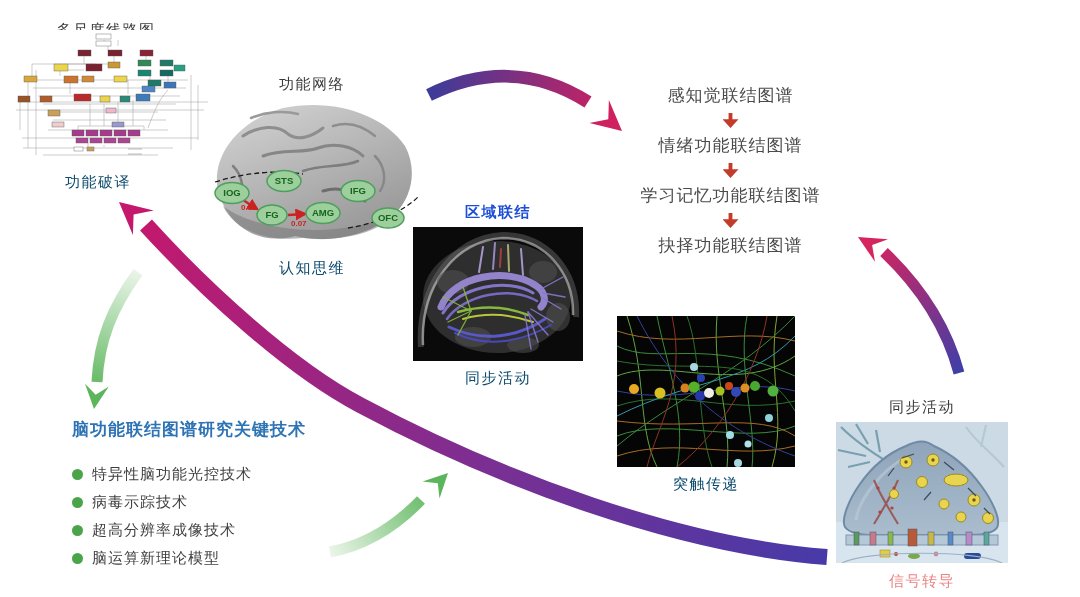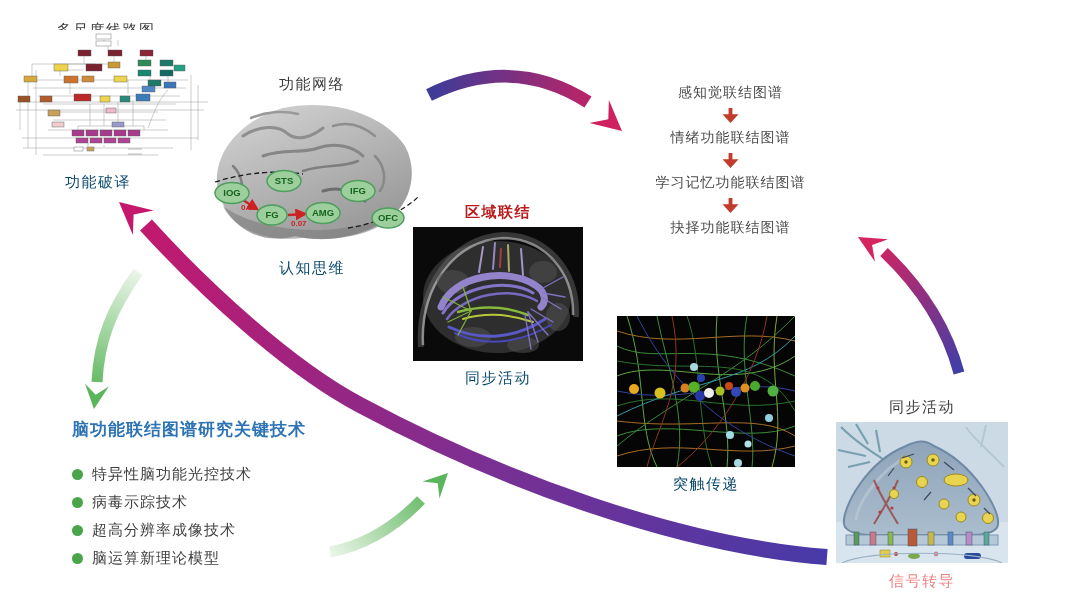--- a/index.html
+++ b/index.html
@@ -1,27 +1,27 @@
 <!DOCTYPE html>
 <html><head>
 <meta charset="utf-8">
 <style>
   html,body{margin:0;padding:0;background:#ffffff;}
   .canvas{
     position:relative;width:1080px;height:597px;background:#ffffff;overflow:hidden;
     font-family:"Liberation Sans","DejaVu Sans",sans-serif;
   }
   .sec-title{position:absolute;color:#3c3c3c;font-size:15px;letter-spacing:1.5px;text-align:center;}
-  .sec-title.bold{font-weight:bold;color:#b91c1c;}
+  .sec-title.bold{font-weight:bold;color:#1d4ed8;}
   .caption{position:absolute;color:#0c4a6e;font-size:15px;letter-spacing:1.5px;text-align:center;}
   .caption.pink{color:#ec8383;}
   .imgbox{position:absolute;display:block;}
   
   .flow{position:absolute;left:628px;top:84px;width:205px;display:flex;flex-direction:column;align-items:center;}
-  .flow-item{color:#4a4a4a;font-size:14px;letter-spacing:1px;white-space:nowrap;margin-bottom:6px;}
+  .flow-item{color:#4a4a4a;font-size:17px;letter-spacing:1px;white-space:nowrap;margin-bottom:6px;}
   .flow-arrow{width:16px;height:15px;background:#c23b2b;margin-bottom:6px;
     clip-path:polygon(38% 0,62% 0,62% 42%,100% 42%,50% 100%,0 42%,38% 42%);}
   
   .tech{position:absolute;left:72px;top:418px;}
   .tech-title{color:#2e74b5;font-size:17px;font-weight:bold;letter-spacing:1px;margin:0 0 24px 0;}
   .tech-item{display:flex;align-items:center;margin-bottom:9px;}
   .tech-bullet{width:11px;height:11px;border-radius:50%;background:#4aa54a;margin-right:9px;flex:0 0 auto;}
   .tech-label{color:#3f3f3f;font-size:15px;letter-spacing:1px;white-space:nowrap;}
   .arrow-layer{position:absolute;left:0;top:0;z-index:1;}
   .content{position:relative;z-index:2;}

